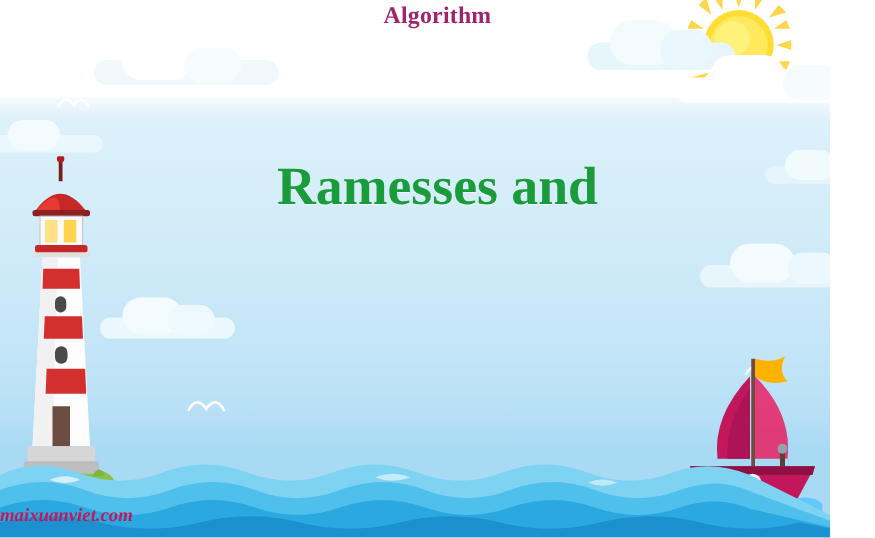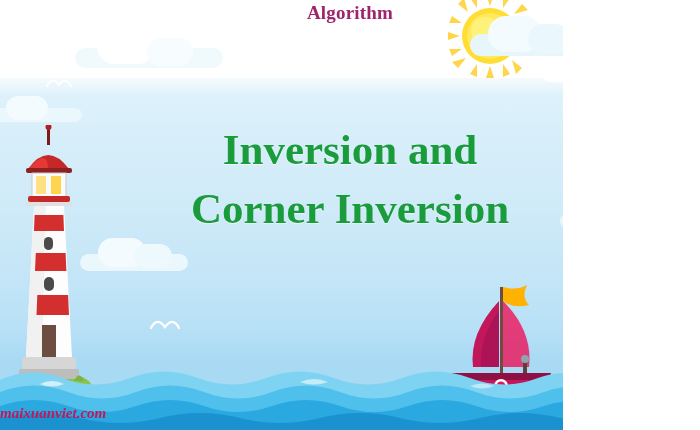--- a/index.html
+++ b/index.html
@@ -7,21 +7,21 @@
     padding: 0;
   }
   body {
     width: 700px;
     height: 430px;
     overflow: hidden;
     font-family: "Liberation Serif", serif;
   }
   .stage {
     position: relative;
-    width: 563px;
+    width: 664px;
     height: 430px;
     background: #ffffff;
     overflow: hidden;
   }
 
   
   .sky {
     position: absolute;
     left: 0; top: 0;
     width: 700px;
@@ -283,19 +283,18 @@
       <path d="M0,56 q40,-10 80,0 q40,10 80,0 q40,-10 80,0 q40,10 80,0 q40,-10 80,0 q40,10 80,0 q40,-10 80,0 q40,10 80,0 L700,68 L0,68 Z" fill="#1b91cf"></path>
       <path d="M40,22 q12,-6 24,0 q-12,5 -24,0 Z" fill="#ffffff" opacity="0.65"></path>
       <path d="M300,20 q14,-6 28,0 q-14,5 -28,0 Z" fill="#ffffff" opacity="0.55"></path>
       <path d="M470,24 q12,-5 24,0 q-12,5 -24,0 Z" fill="#ffffff" opacity="0.5"></path>
     </svg>
   </div>
 
   <div class="algorithm-label">Algorithm</div>
 
   <div class="title-block">
-    <span class="title-line">Inversion and</span>
-    <span class="title-line">Corner Inversion</span>
+    <span class="title-line">Ramesses and</span>
   </div>
 
   <div class="watermark">maixuanviet.com</div>
 
 </div>
 
 </body></html>

